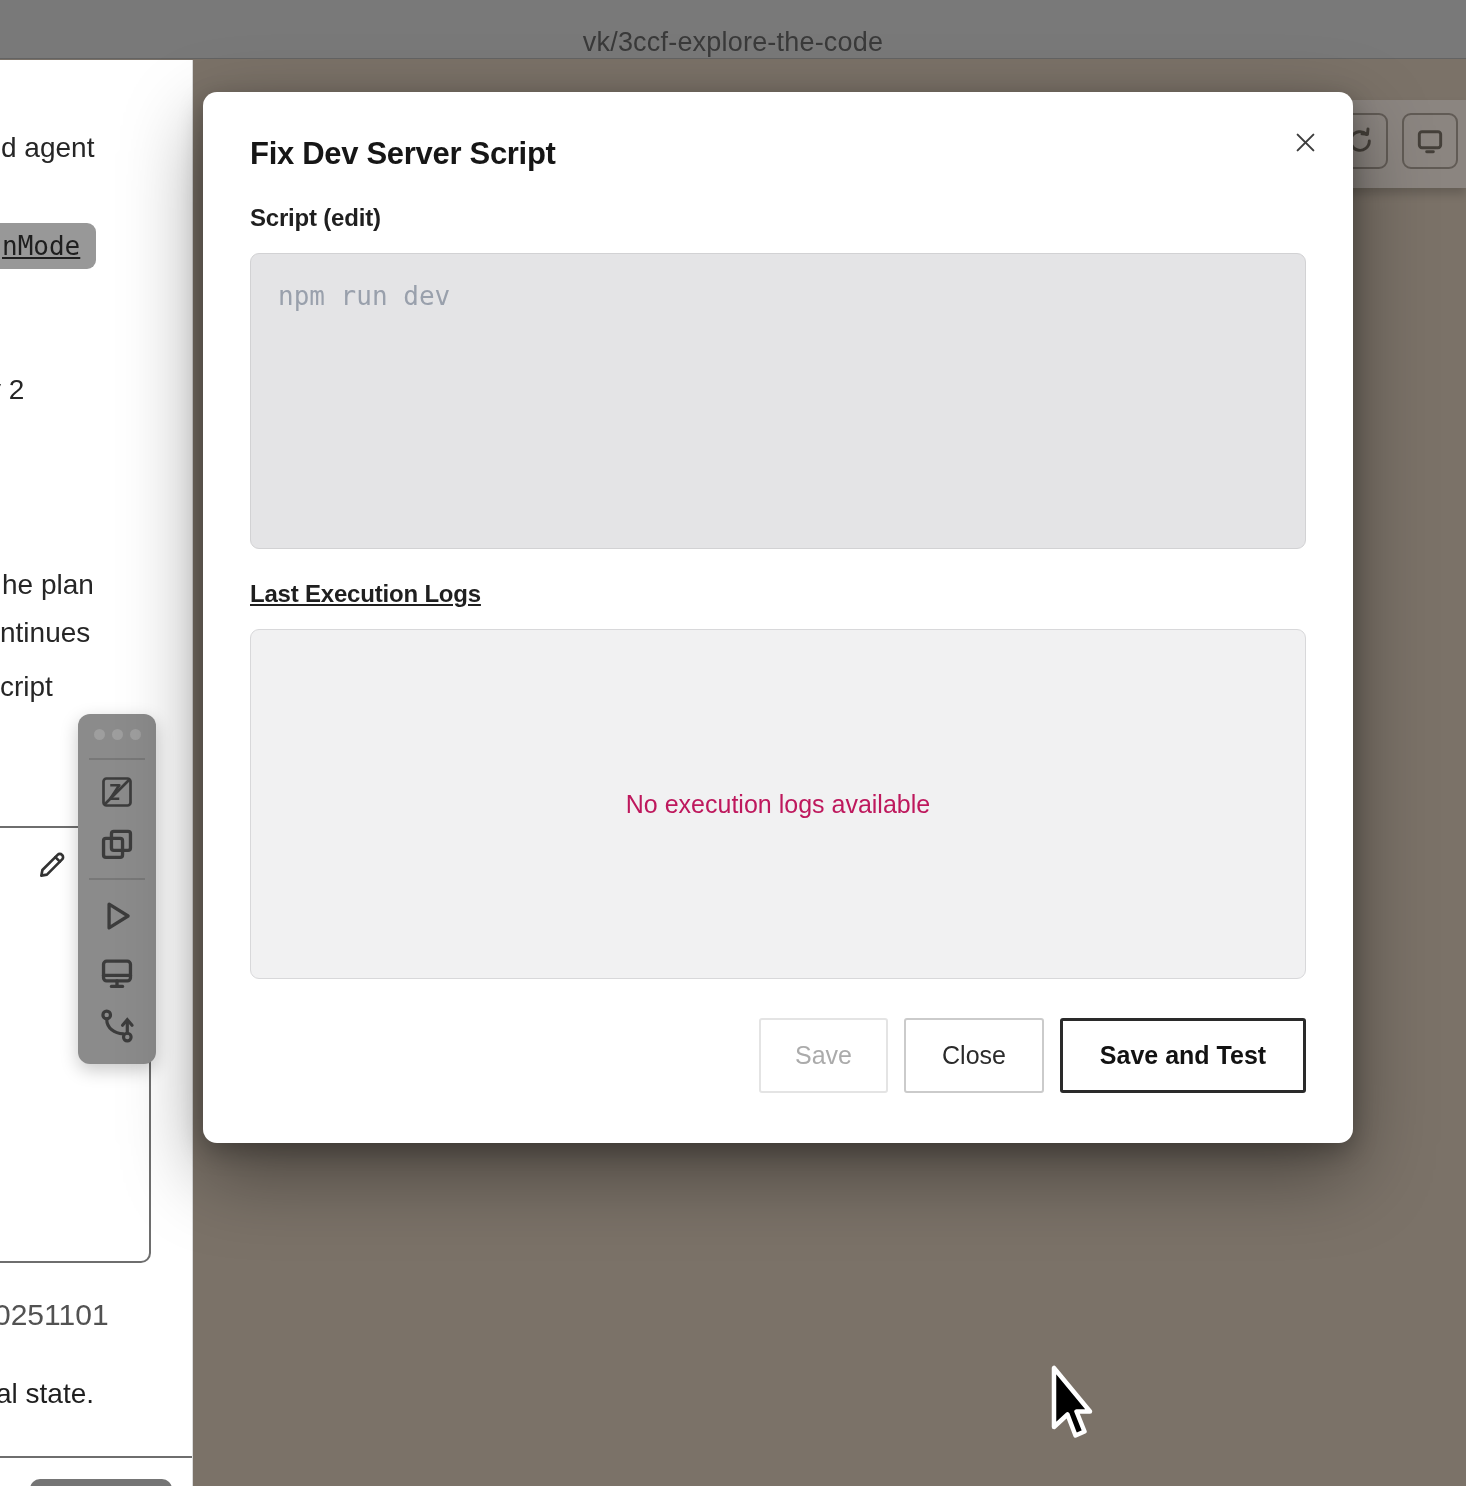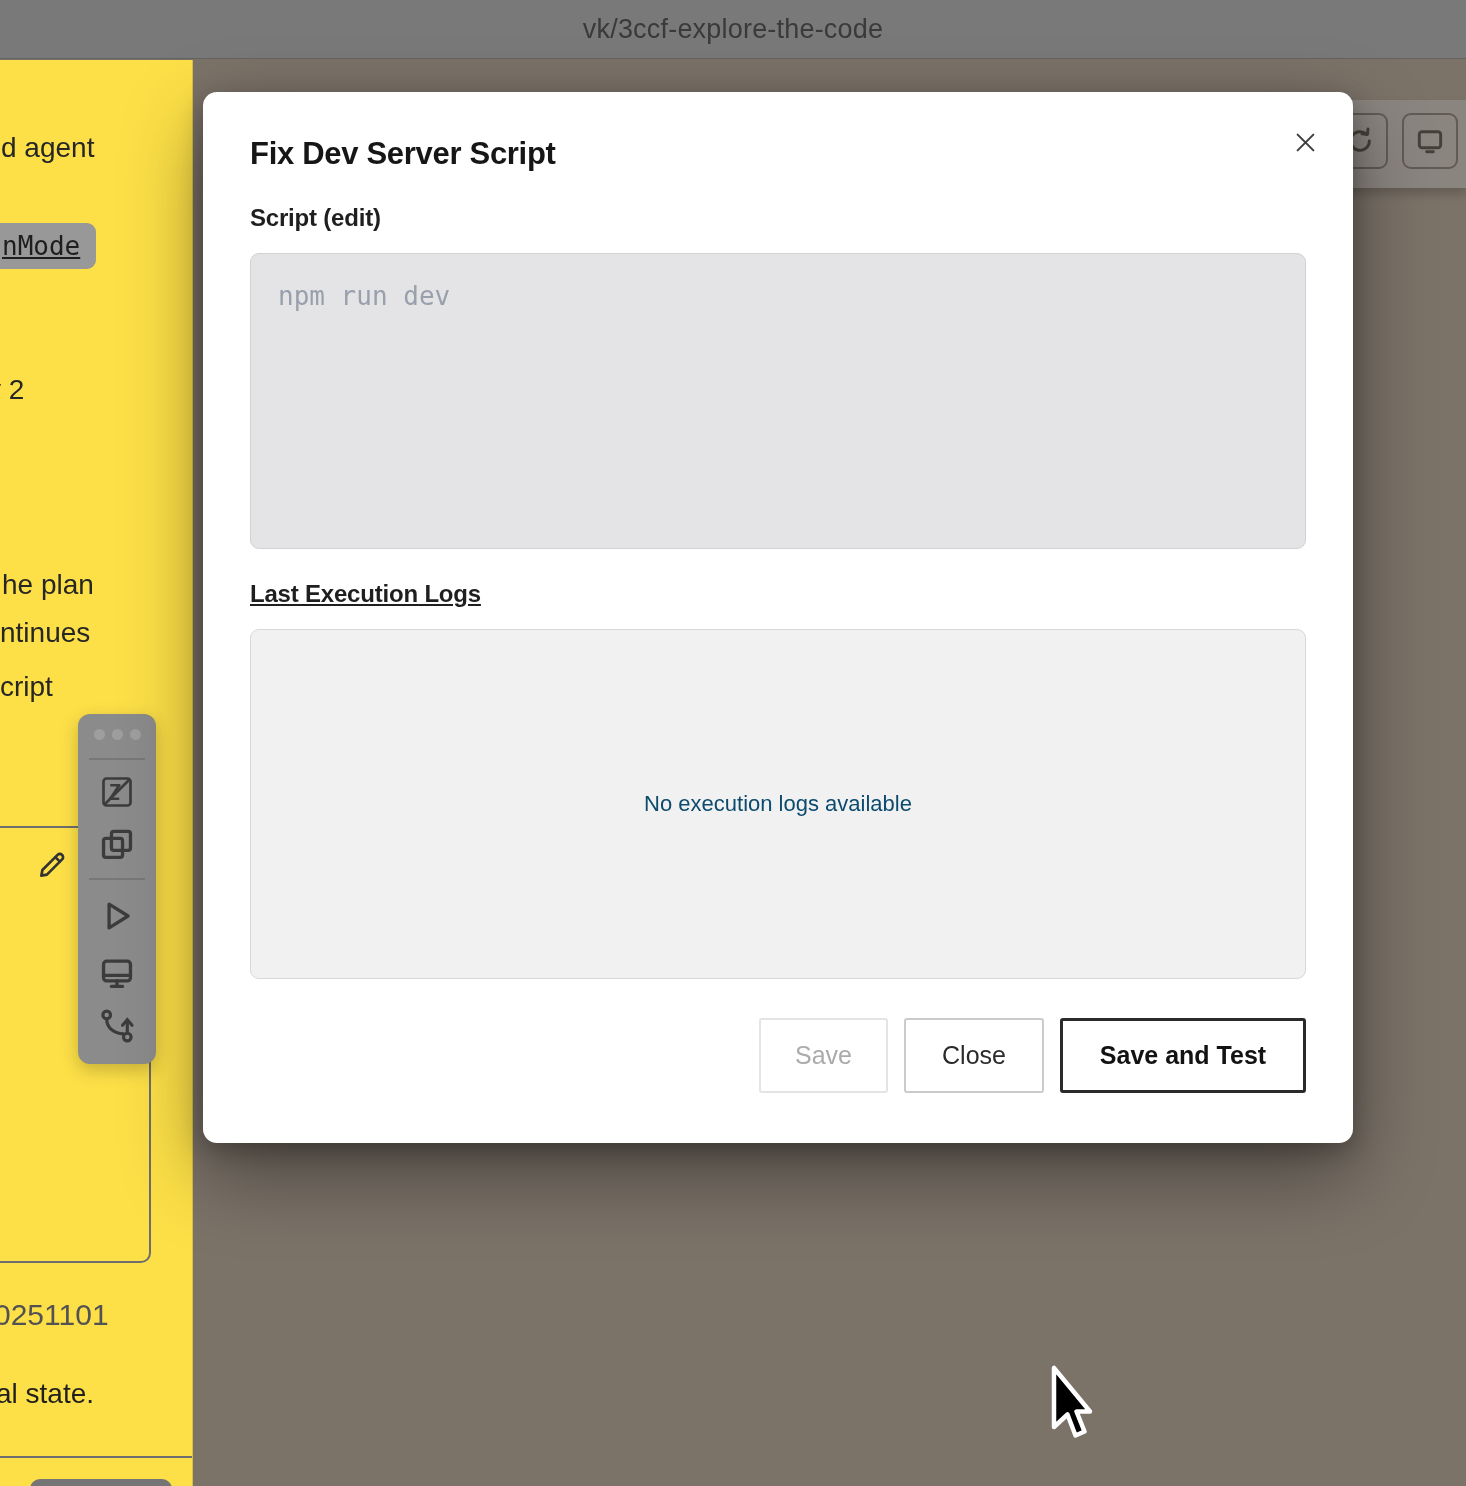--- a/index.html
+++ b/index.html
@@ -5,26 +5,26 @@
   html,body{margin:0;padding:0;background:#5a554f;}
   *{box-sizing:border-box;}
   .stage{
     position:relative;width:1466px;height:1486px;overflow:hidden;
     font-family:"Liberation Sans","DejaVu Sans",sans-serif;background:#7b7268;
   }
   
   .topbar{
     position:absolute;left:0;top:0;width:1466px;height:59px;background:#797979;
     border-bottom:1px solid rgba(0,0,0,.18);
-    display:flex;align-items:center;justify-content:center;
+    display:flex;align-items:flex-end;justify-content:center;
   }
   .topbar-title{font-size:27px;color:#3a3a3a;letter-spacing:.2px;}
   
   .sidebar{
-    position:absolute;left:0;top:60px;width:193px;height:1426px;background:#fde047;
+    position:absolute;left:0;top:60px;width:193px;height:1426px;background:#ffffff;
     border-right:1px solid rgba(0,0,0,.14);overflow:hidden;
   }
   .sb-text{position:absolute;color:#262626;font-size:28px;white-space:nowrap;}
   .sb-badge{
     position:absolute;left:-14px;top:163px;height:46px;padding:0 16px;
     background:#989898;border-radius:9px;display:flex;align-items:center;
   }
   .sb-badge span{font-family:"DejaVu Sans Mono","Liberation Mono",monospace;font-size:26px;color:#1e1e1e;text-decoration:underline;}
   .sb-meta{position:absolute;color:#525252;font-size:30px;white-space:nowrap;}
   .sb-box{
@@ -78,21 +78,21 @@
     background:#e4e4e6;border:1px solid #d2d2d4;border-radius:9px;outline:none;
     font-family:"DejaVu Sans Mono","Liberation Mono",monospace;font-size:26px;color:#6d28d9;
     padding:26px 27px;line-height:1.3;
   }
   .script-input::placeholder{color:#99a0ac;opacity:1;}
   .logs-box{
     position:absolute;left:47px;top:537px;width:1056px;height:350px;
     background:#f1f1f2;border:1px solid #d8d8da;border-radius:9px;
     display:flex;align-items:center;justify-content:center;
   }
-  .logs-empty{font-size:22px;color:#0c4a6e;}
+  .logs-empty{font-size:25px;color:#be185d;}
   .btn-row{
     position:absolute;right:47px;top:926px;display:flex;gap:16px;align-items:stretch;height:75px;
   }
   .btn{
     display:flex;align-items:center;justify-content:center;background:#ffffff;
     font-family:"Liberation Sans","DejaVu Sans",sans-serif;font-size:25px;border-radius:3px;cursor:pointer;
     padding:0 34px;
   }
   .btn-close{border:2px solid #cbcbcb;color:#2b2b2b;font-weight:500;min-width:140px;}
   .btn-save{border:2px solid #e4e4e4;color:#ababab;font-weight:500;min-width:128px;cursor:default;}

